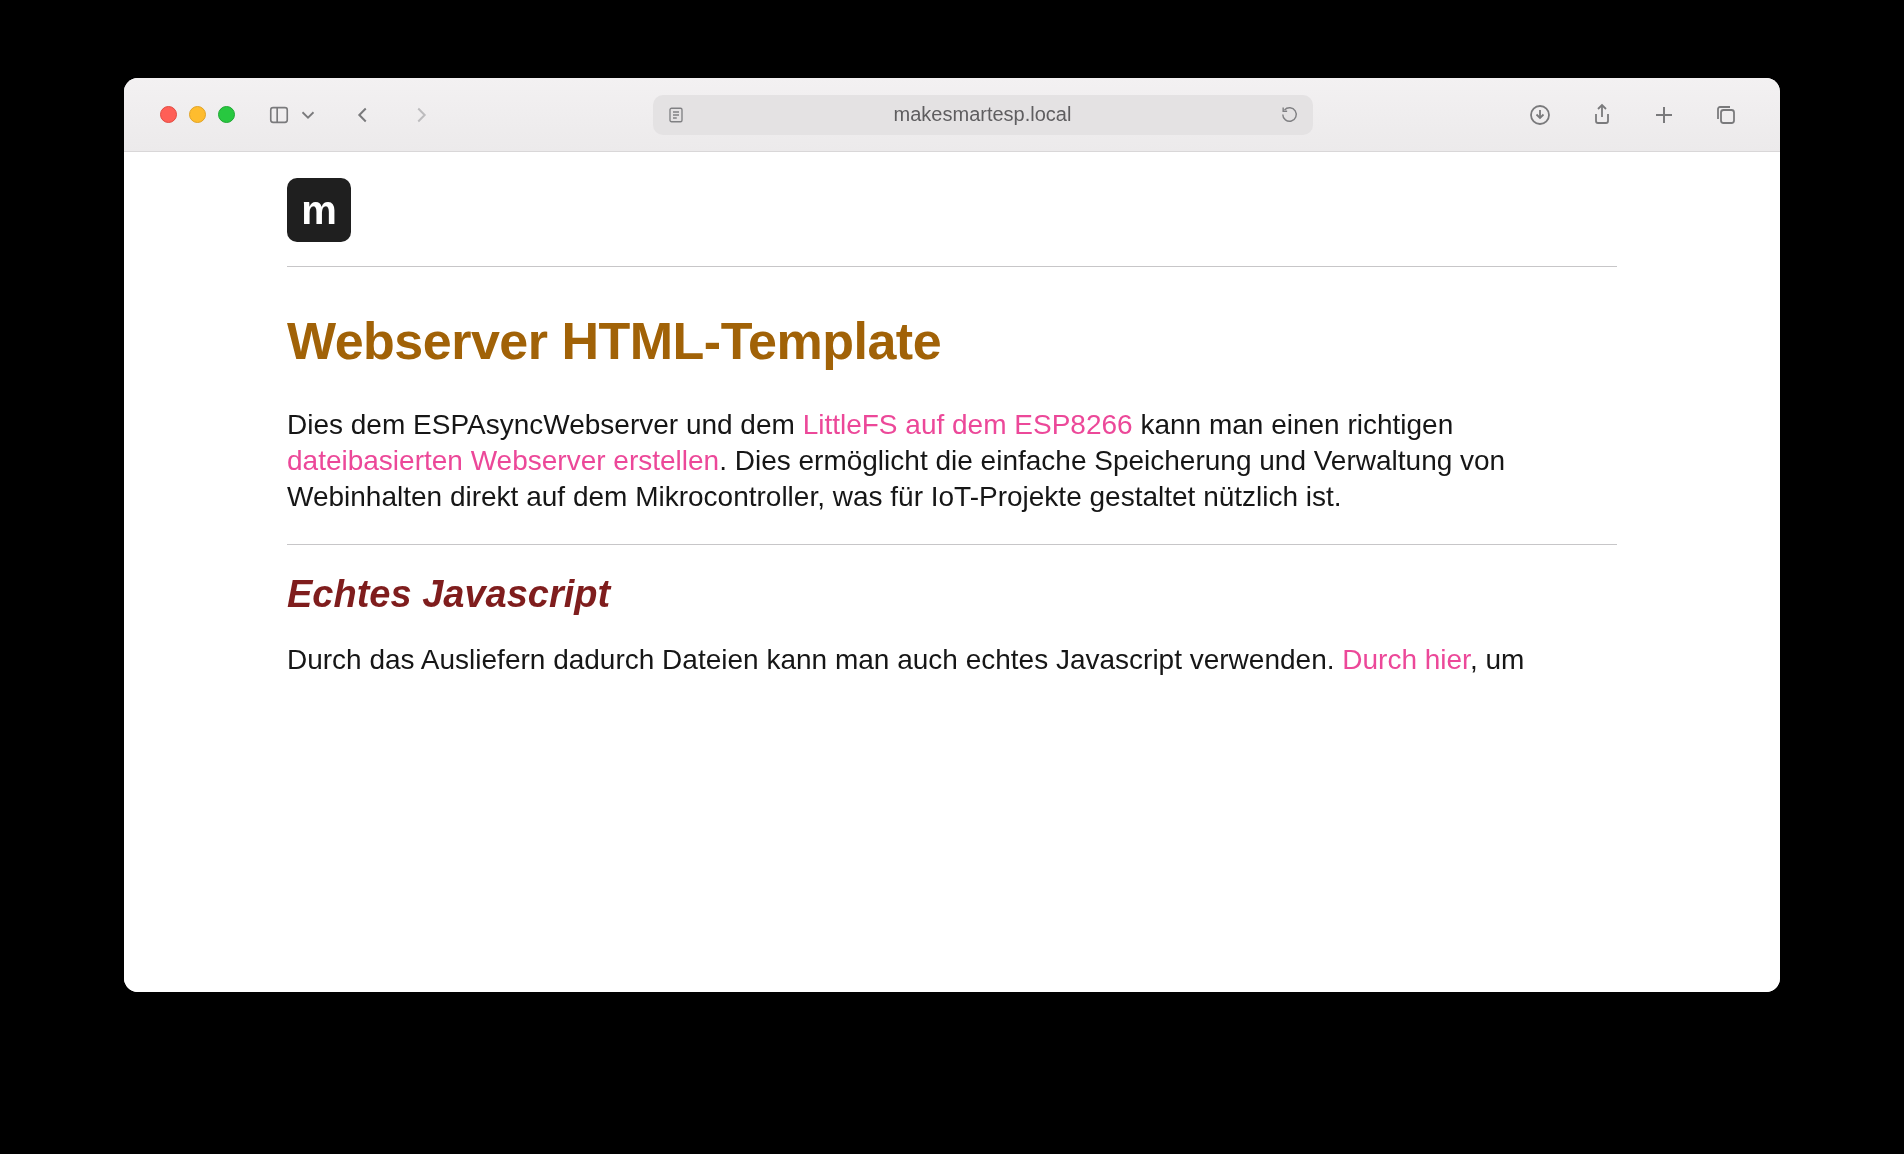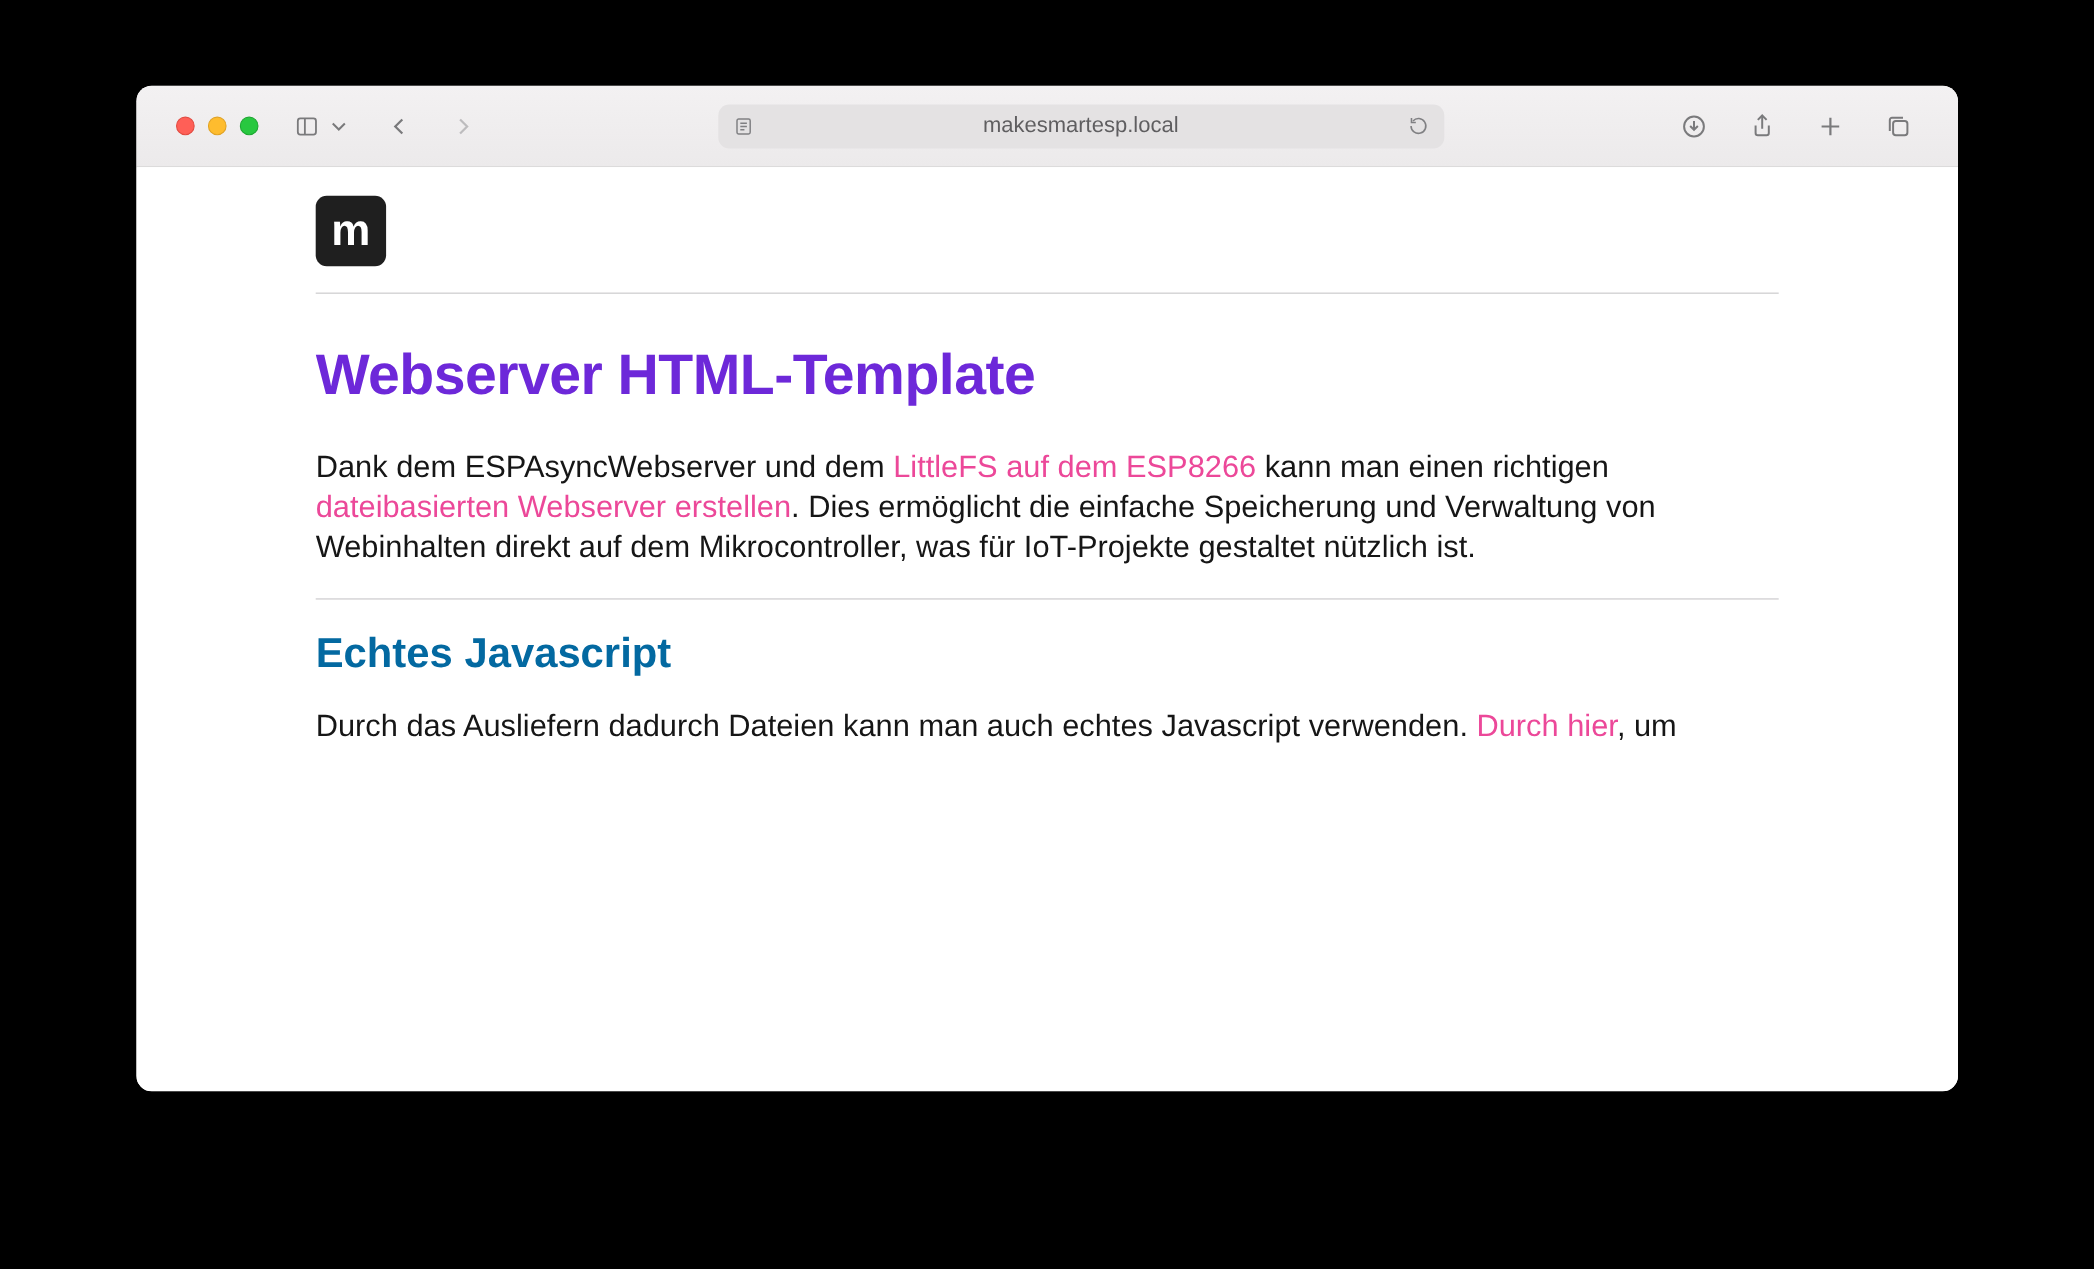--- a/index.html
+++ b/index.html
@@ -107,30 +107,31 @@
     border: none;
     border-top: 1.5px solid #c7c6c8;
     margin: 0;
   }
   h1.page-title {
     font-size: 52px;
     font-weight: 800;
     letter-spacing: -0.5px;
     margin-top: 44px;
     margin-bottom: 36px;
-    color: #6d28d9;
+    color: #a16207;
   }
   .para { font-size: 28px; line-height: 1.28; color: #161616; margin-bottom: 30px; }
   .para a, .link { color: #ec4899; text-decoration: none; }
   h2.section-title {
     font-size: 38px;
     font-weight: 800;
     margin-top: 28px;
     margin-bottom: 26px;
-    color: #0369a1;
+    color: #7f1d1d;
+    font-style: italic;
   }
   hr.sep2 { border:none; border-top:1.5px solid #c7c6c8; margin-top: 10px; }
   .cut-para { font-size: 28px; line-height: 1.28; color: #161616; }
 </style>
 </head>
 <body>
 
 <div class="browser-window">
 
   <div class="titlebar">
@@ -223,21 +224,21 @@
           <span>m</span>
         </div>
       </div>
 
       <hr class="sep">
 
       <h1 class="page-title">Webserver HTML-Template</h1>
 
 
       <p class="para">
-        <span>Dank dem ESPAsyncWebserver und dem </span><a class="link">LittleFS auf dem ESP8266</a><span> kann man einen richtigen </span><a class="link">dateibasierten Webserver erstellen</a><span>. Dies ermöglicht die einfache Speicherung und Verwaltung von Webinhalten direkt auf dem Mikrocontroller, was für IoT-Projekte gestaltet nützlich ist.</span>
+        <span>Dies dem ESPAsyncWebserver und dem </span><a class="link">LittleFS auf dem ESP8266</a><span> kann man einen richtigen </span><a class="link">dateibasierten Webserver erstellen</a><span>. Dies ermöglicht die einfache Speicherung und Verwaltung von Webinhalten direkt auf dem Mikrocontroller, was für IoT-Projekte gestaltet nützlich ist.</span>
       </p>
 
 
       <hr class="sep2">
 
       <h2 class="section-title">Echtes Javascript</h2>
 
       <p class="cut-para">
         <span>Durch das Ausliefern dadurch Dateien kann man auch echtes Javascript verwenden. </span><a class="link">Durch hier</a><span>, um</span>
       </p>

